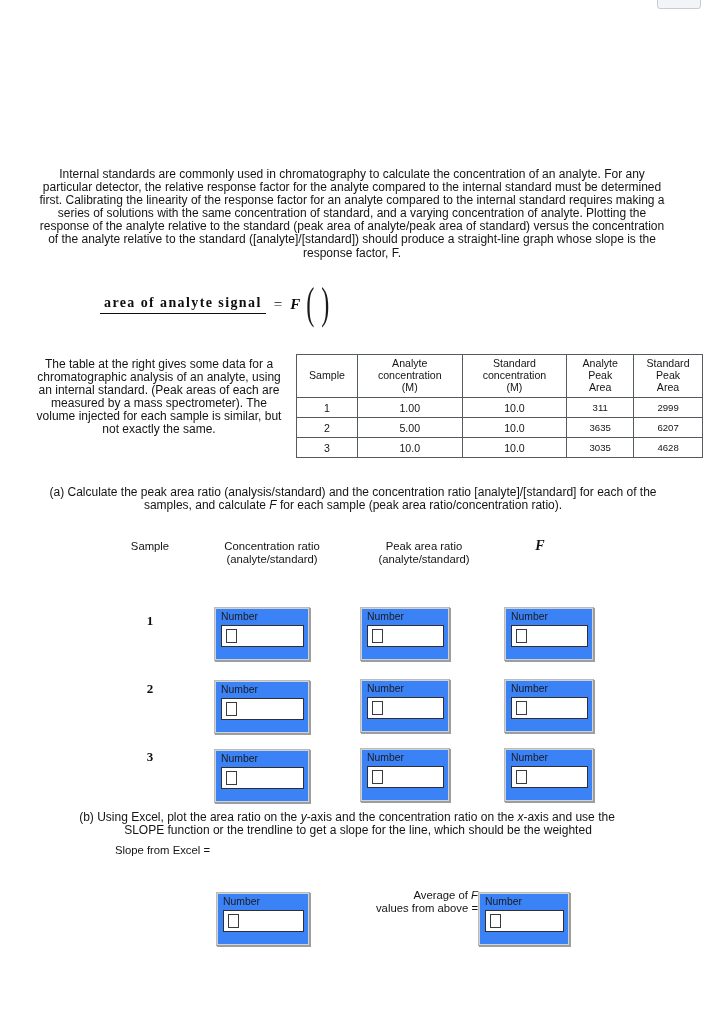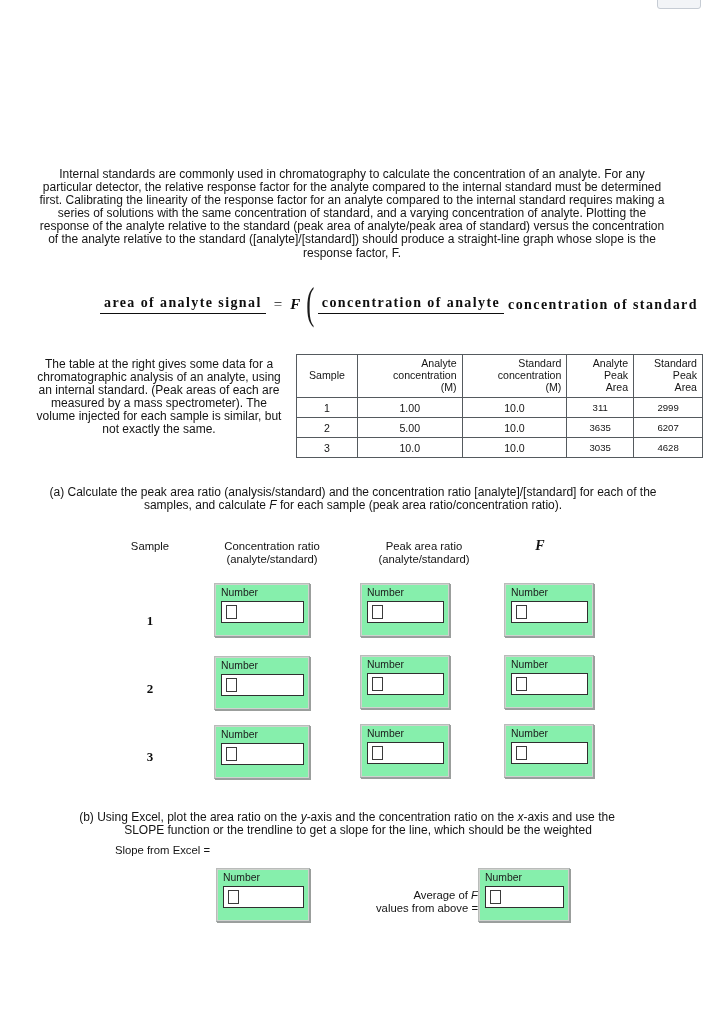--- a/index.html
+++ b/index.html
@@ -125,21 +125,21 @@
   }
   #data-table td, #data-table th {
     border: 1px solid #555a5e;
     padding: 0;
     font-weight: normal;
   }
   #data-table thead td {
     vertical-align: top;
     padding: 3px 5px 4px 5px;
     line-height: 11.8px;
-    text-align: right;
+    text-align: center;
   }
   #data-table thead td.sample-head {
     vertical-align: middle;
     text-align: center;
     padding: 3px 6px;
   }
   #data-table tbody td {
     text-align: center;
     height: 19px;
     padding: 0 6px;
@@ -184,27 +184,28 @@
     font-weight: bold;
     font-size: 13px;
     color: #0d0d0d;
     text-align: center;
     width: 20px;
   }
 
   
   .numbox {
     position: absolute;
-    background: #86efac;
+    background: #3b82f6;
     border: 1px solid #9aa0a0;
     border-top-color: #b9bcba;
     border-left-color: #b9bcba;
     box-shadow: 1px 1px 0 #9b9e9c, 0 0 0 1px #cfd2ce inset;
     box-sizing: border-box;
     padding: 3px 5px 18px 6px;
+    margin-top: 24px;
   }
   .numbox .nb-label {
     font-size: 10.4px;
     color: #1b1b1b;
     line-height: 12px;
     margin-bottom: 2px;
     user-select: none;
   }
   .numbox .nb-field {
     background: #ffffff;
@@ -260,24 +261,20 @@
 
 <div class="para" id="intro-paragraph">Internal standards are commonly used in chromatography to calculate the concentration of an analyte. For any particular detector, the relative response factor for the analyte compared to the internal standard must be determined first. Calibrating the linearity of the response factor for an analyte compared to the internal standard requires making a series of solutions with the same concentration of standard, and a varying concentration of analyte. Plotting the response of the analyte relative to the standard (peak area of analyte/peak area of standard) versus the concentration of the analyte relative to the standard ([analyte]/[standard]) should produce a straight-line graph whose slope is the response factor, F.</div>
 
 <div id="equation">
   <span class="frac">
     <span class="num">area of analyte signal</span>
   </span>
   <span class="eqsign">=</span>
   <span class="Fsym">F</span>
   <span class="bigparen">(</span>
-  <span class="frac">
-    <span class="num">concentration of analyte</span>
-    <span class="den">concentration of standard</span>
-  </span>
   <span class="bigparen">)</span>
 </div>
 
 <div class="para" id="table-blurb">The  table at the right gives some data for a chromatographic analysis of an analyte, using an internal standard. (Peak areas of each are measured by a mass spectrometer). The volume injected for each sample is similar, but not exactly the same.</div>
 
 <table id="data-table">
   <thead>
     <tr>
       <td class="col-sample sample-head">Sample</td>
       <td class="col-ac">

